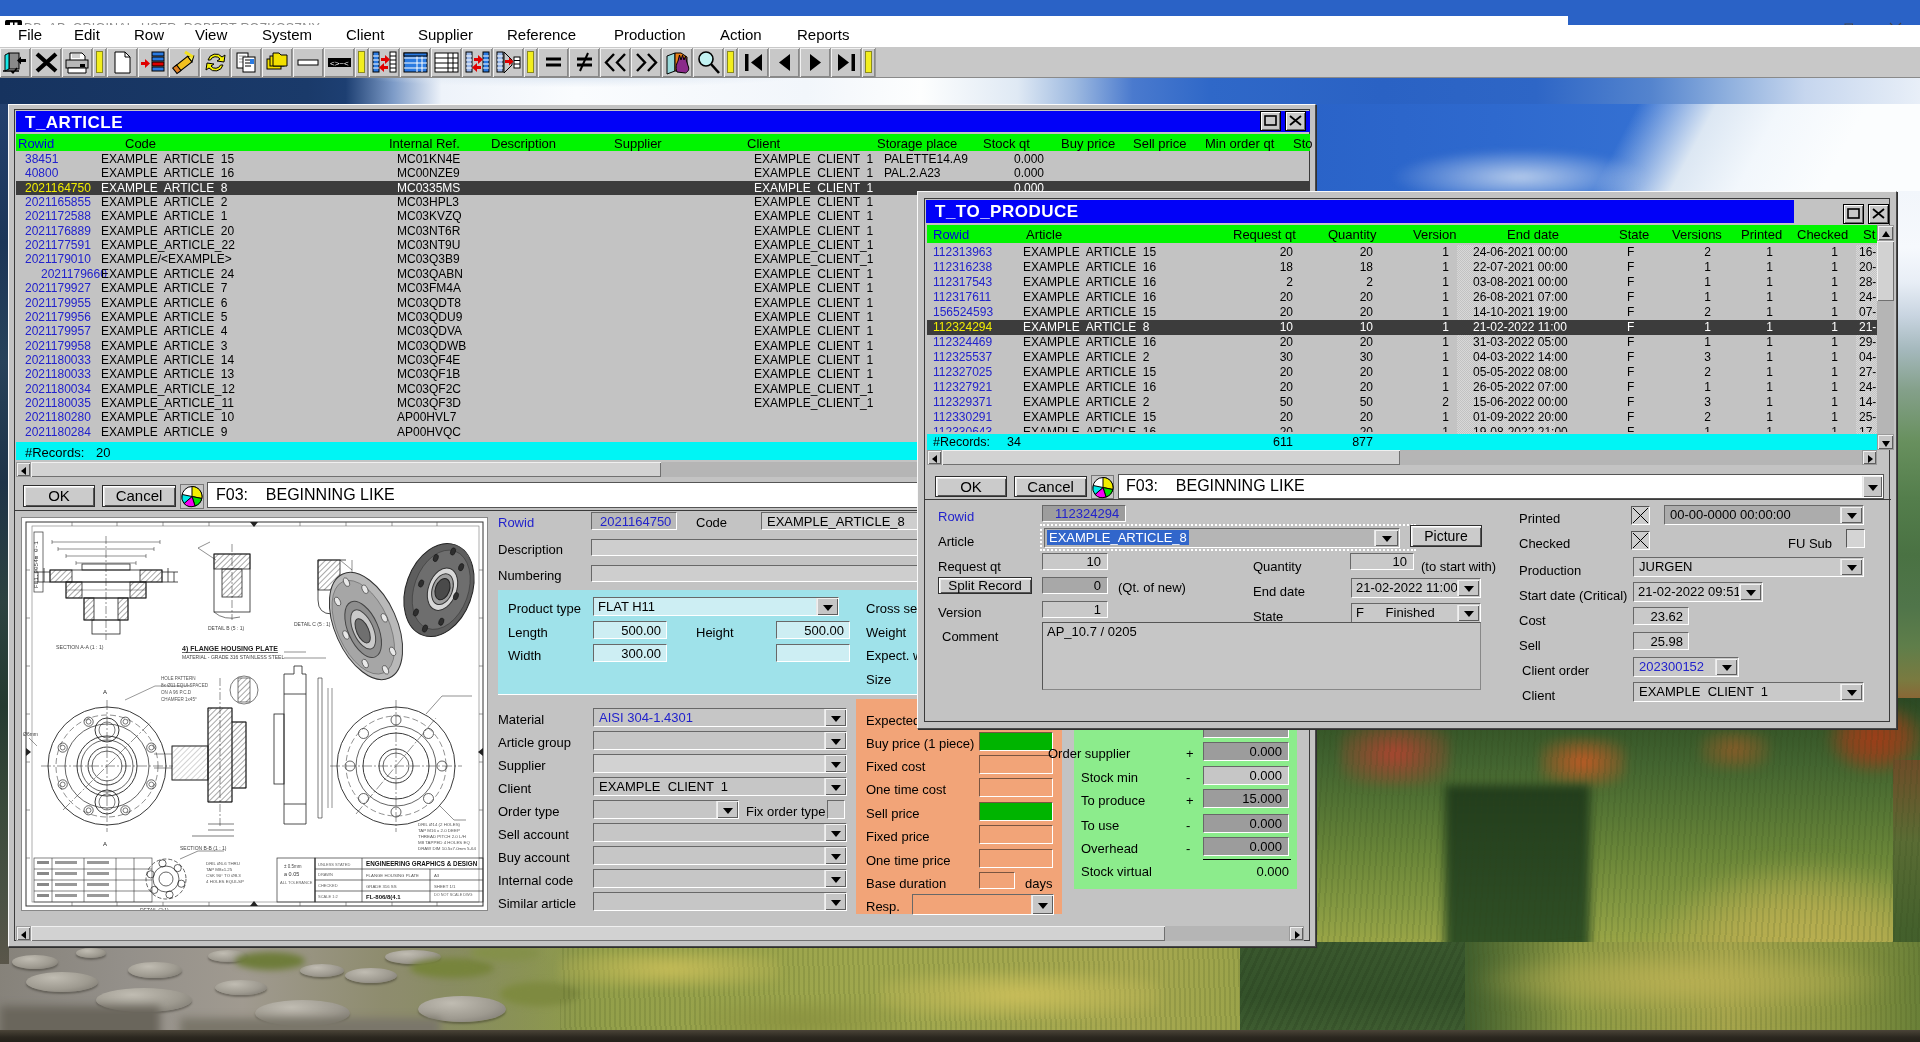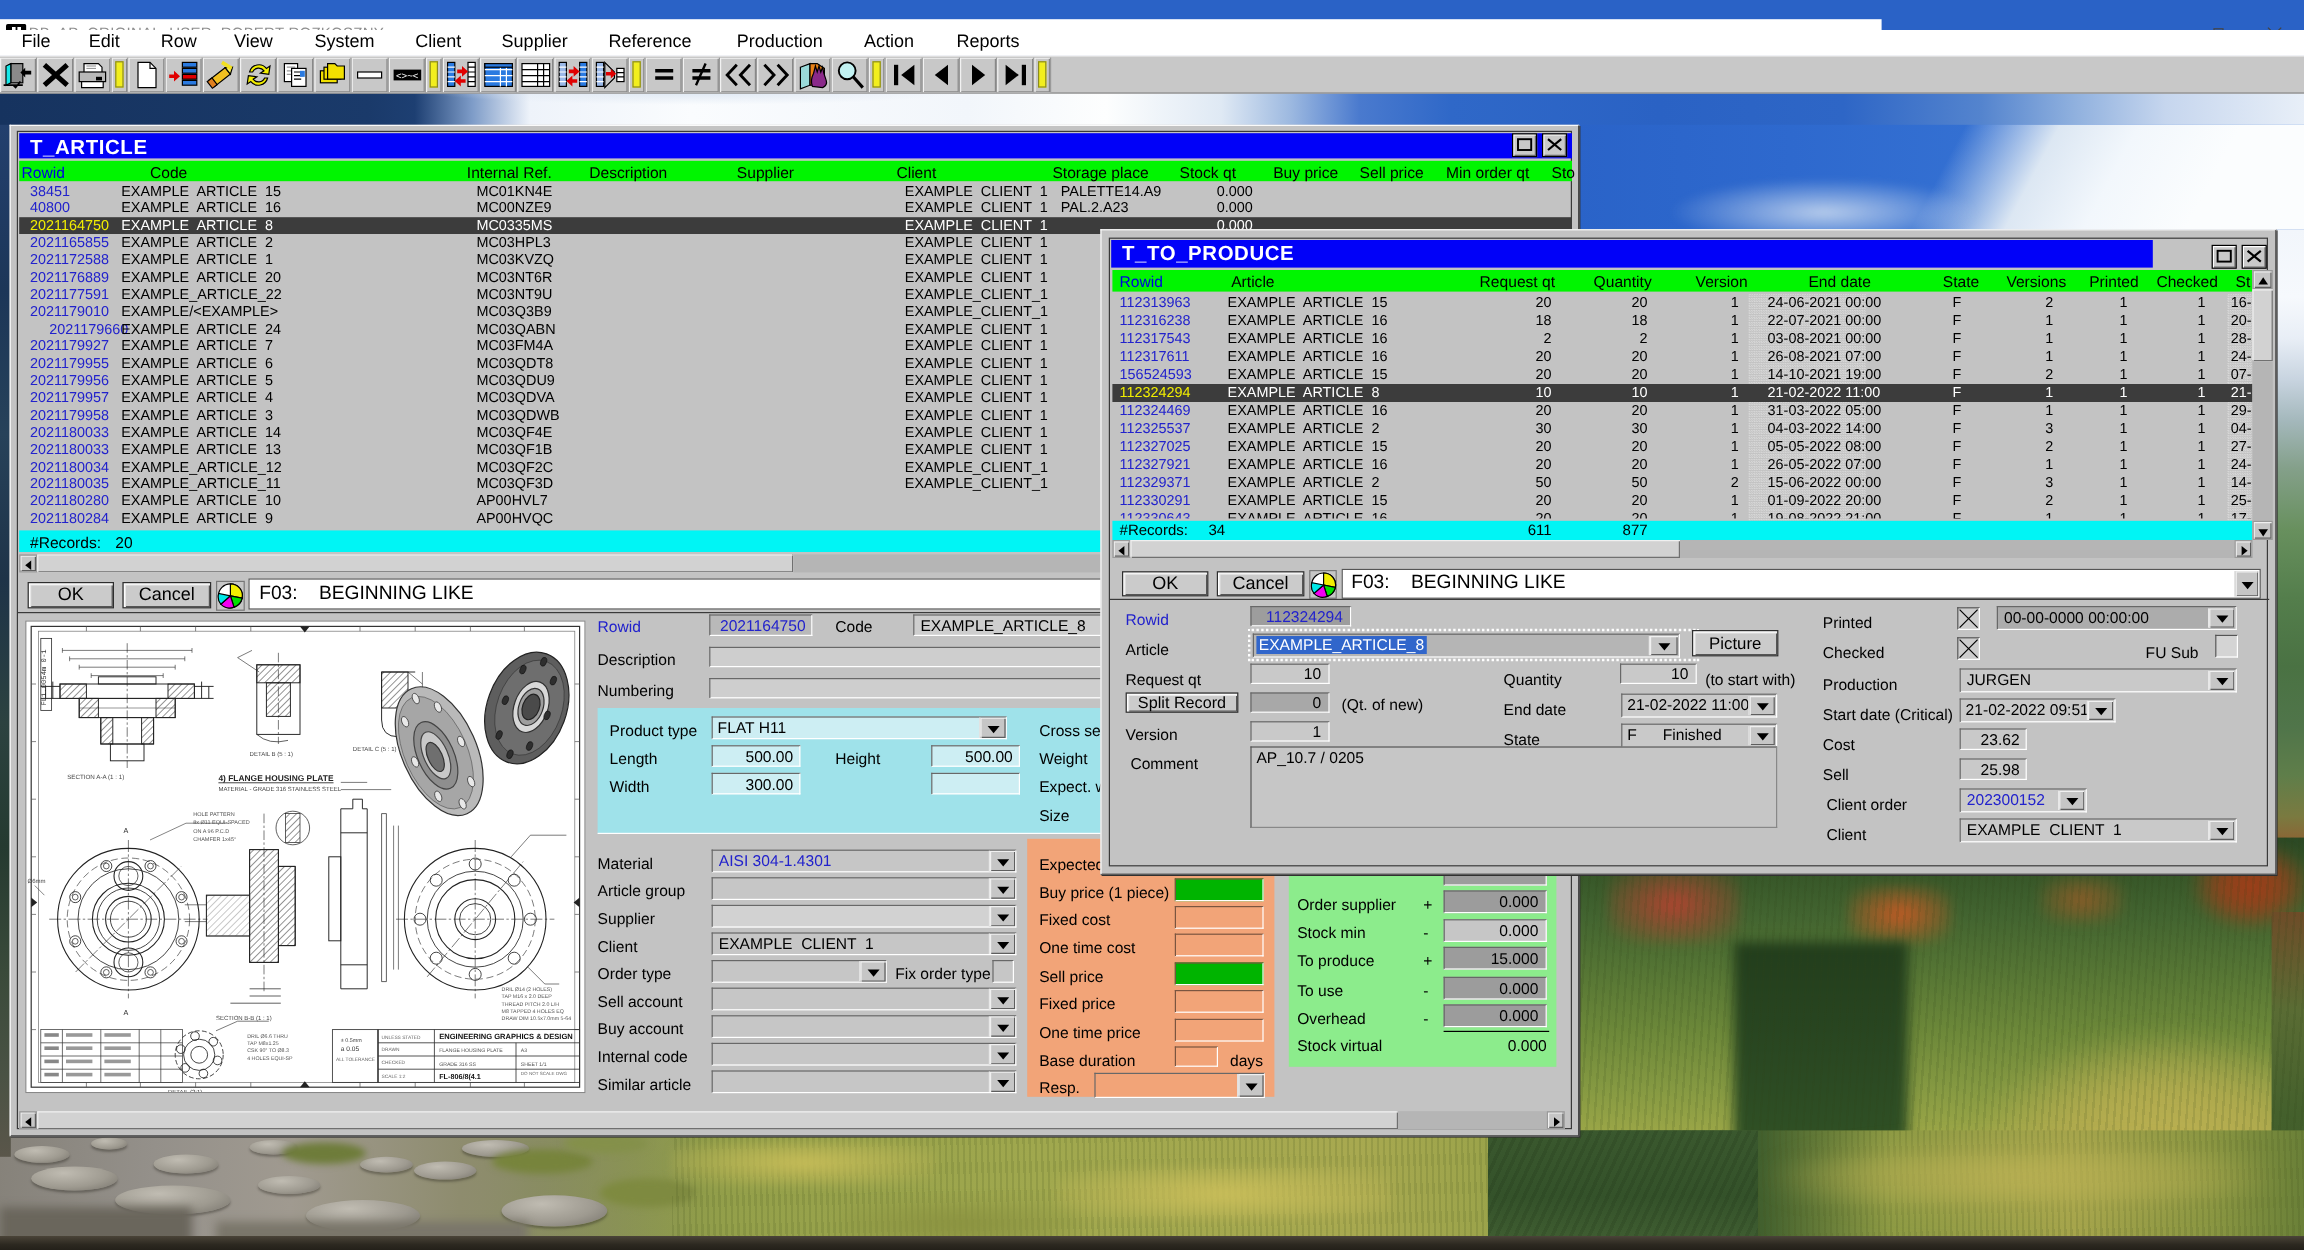--- a/index.html
+++ b/index.html
@@ -842,21 +842,21 @@
     <div class="fld" style="left:970px;top:720px;width:74px;height:19px;background:#f2a478;border-color:#fff;border-left-color:#7a5540;border-top-color:#7a5540"></div>
     <div class="lbl" style="left:857px;top:748px">One time price</div>
     <div class="fld" style="left:970px;top:744px;width:74px;height:19px;background:#f2a478;border-color:#fff;border-left-color:#7a5540;border-top-color:#7a5540"></div>
     <div class="lbl" style="left:857px;top:771px">Base duration</div>
     <div class="fld" style="left:970px;top:767px;width:36px;height:17px;background:#f2a478;border-color:#fff;border-left-color:#7a5540;border-top-color:#7a5540"></div>
     <div class="lbl" style="left:1016px;top:771px">days</div>
     <div class="lbl" style="left:857px;top:794px">Resp.</div>
     <div class="fld" style="left:903px;top:789px;width:142px;height:21px;background:#f2a478"><i class="da" style="right:0;top:0;width:22px;height:19px"><i></i></i></div>
     <div class="abs" style="left:1065px;top:596px;width:223px;height:188px;background:#8cec8c"></div>
     <div class="fld" style="left:1194px;top:614px;width:86px;height:19px;background:#9c9c9c"></div>
-    <div class="lbl" style="left:1072px;top:641px">Order supplier</div>
+    <div class="lbl" style="left:1039px;top:641px">Order supplier</div>
     <div class="lbl" style="left:1177px;top:641px">+</div>
     <div class="fld" style="left:1194px;top:637px;width:86px;height:19px;background:#9c9c9c"><span class="abs" style="right:6px;top:1px">0.000</span></div>
     <div class="lbl" style="left:1072px;top:665px">Stock min</div>
     <div class="lbl" style="left:1177px;top:665px">-</div>
     <div class="fld" style="left:1194px;top:661px;width:86px;height:19px;background:#c6c6c6"><span class="abs" style="right:6px;top:1px">0.000</span></div>
     <div class="lbl" style="left:1072px;top:688px">To produce</div>
     <div class="lbl" style="left:1177px;top:688px">+</div>
     <div class="fld" style="left:1194px;top:684px;width:86px;height:19px;background:#9c9c9c"><span class="abs" style="right:6px;top:1px">15.000</span></div>
     <div class="lbl" style="left:1072px;top:713px">To use</div>
     <div class="lbl" style="left:1177px;top:713px">-</div>

